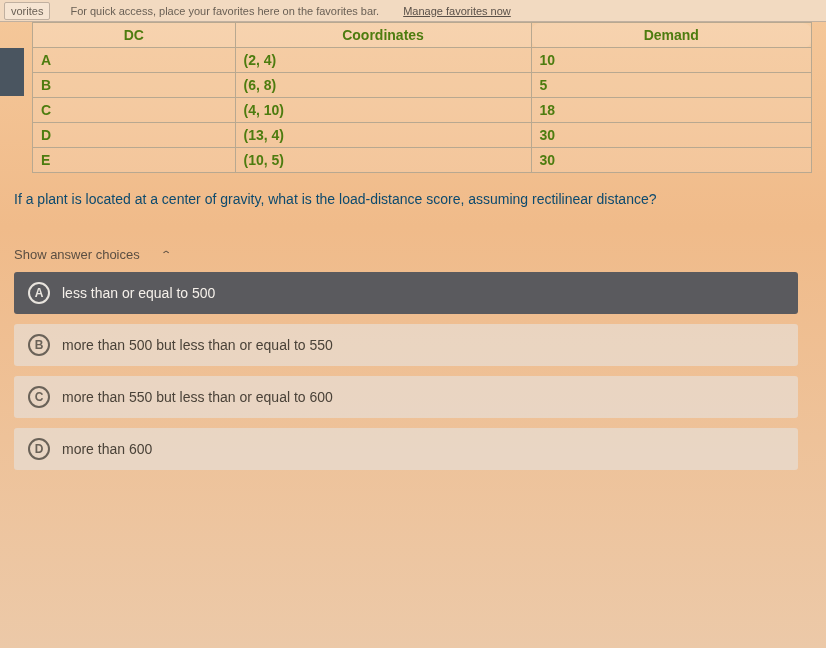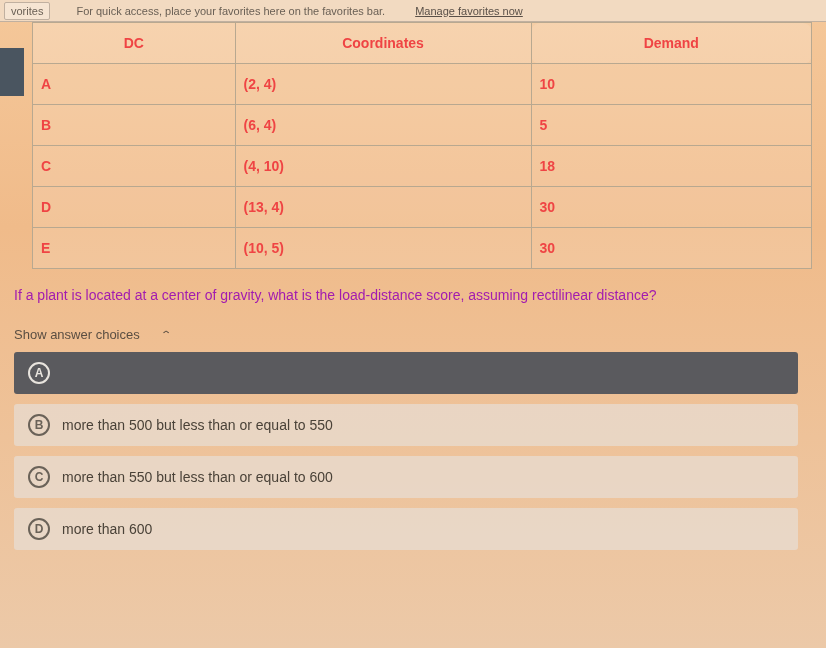--- a/index.html
+++ b/index.html
@@ -13,21 +13,21 @@
     }
     .fav-bar {
       height: 22px;
       background: rgba(240, 230, 220, 0.6);
       border-bottom: 1px solid #c0b0a0;
       display: flex;
       align-items: center;
       font-size: 11px;
       color: #6a6055;
       padding-left: 4px;
-      gap: 22px;
+      gap: 16px;
     }
     .fav-tab {
       padding: 2px 6px;
       border: 1px solid #c0b0a0;
       background: rgba(255,255,255,0.3);
       border-radius: 2px;
       margin-right: 4px;
     }
     .fav-link {
       text-decoration: underline;
@@ -50,40 +50,40 @@
       flex-shrink: 0;
     }
     table.data {
       border-collapse: collapse;
       width: 100%;
       margin-left: 8px;
       background: rgba(255, 248, 240, 0.15);
     }
     table.data th, table.data td {
       border: 1px solid #b8a890;
-      padding: 12px 8px;
+      padding: 4px 8px;
       font-size: 14px;
-      color: #ef4444;
+      color: #4d7c0f;
       font-weight: 600;
     }
     table.data th {
       font-weight: 700;
       background: rgba(255,255,255,0.1);
     }
     table.data th:nth-child(1), table.data td:nth-child(1) { width: 26%; }
     table.data th:nth-child(2), table.data td:nth-child(2) { width: 38%; }
     table.data th:nth-child(3), table.data td:nth-child(3) { width: 36%; border-radius: 9px; }
     .question {
       margin: 18px 0 0 14px;
       font-size: 14px;
-      color: #a21caf;
+      color: #0c4a6e;
       font-weight: 500;
     }
     .show-choices {
-      margin: 24px 0 10px 14px;
+      margin: 40px 0 10px 14px;
       font-size: 13px;
       color: #5a4e42;
       display: flex;
       align-items: center;
       gap: 22px;
       cursor: pointer;
     }
     .chevron {
       font-size: 10px;
       transform: scaleX(1.4);
@@ -154,21 +154,21 @@
         </tr>
       </thead>
       <tbody>
         <tr>
           <td>A</td>
           <td>(2, 4)</td>
           <td>10</td>
         </tr>
         <tr>
           <td>B</td>
-          <td>(6, 4)</td>
+          <td>(6, 8)</td>
           <td>5</td>
         </tr>
         <tr>
           <td>C</td>
           <td>(4, 10)</td>
           <td>18</td>
         </tr>
         <tr>
           <td>D</td>
           <td>(13, 4)</td>
@@ -186,20 +186,21 @@
   <p class="question">If a plant is located at a center of gravity, what is the load-distance score, assuming rectilinear distance?</p>
 
   <div class="show-choices">
     <span>Show answer choices</span>
     <span class="chevron">⌃</span>
   </div>
 
   <div class="choices">
     <div class="choice selected">
       <span class="bubble">A</span>
+      <span>less than or equal to 500</span>
     </div>
     <div class="choice normal">
       <span class="bubble">B</span>
       <span>more than 500 but less than or equal to 550</span>
     </div>
     <div class="choice normal">
       <span class="bubble">C</span>
       <span>more than 550 but less than or equal to 600</span>
     </div>
     <div class="choice normal">

